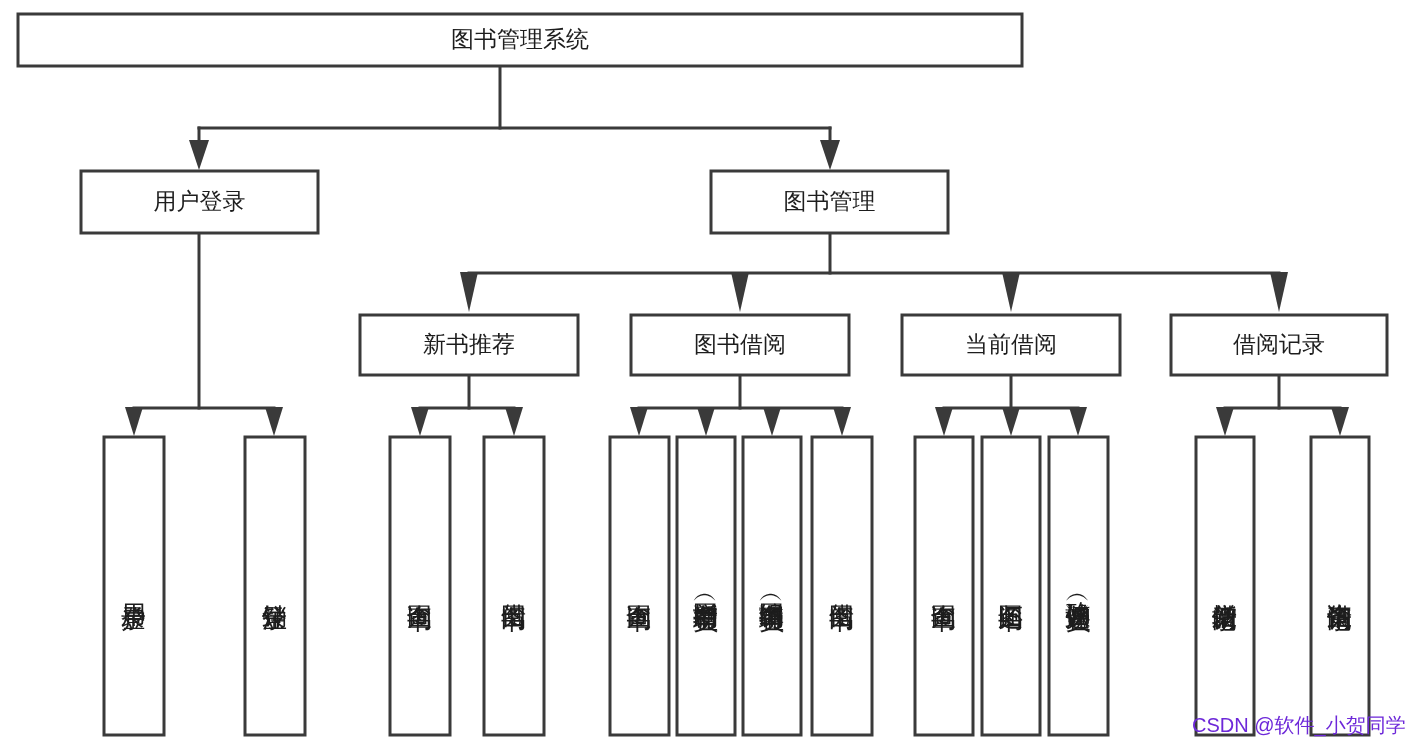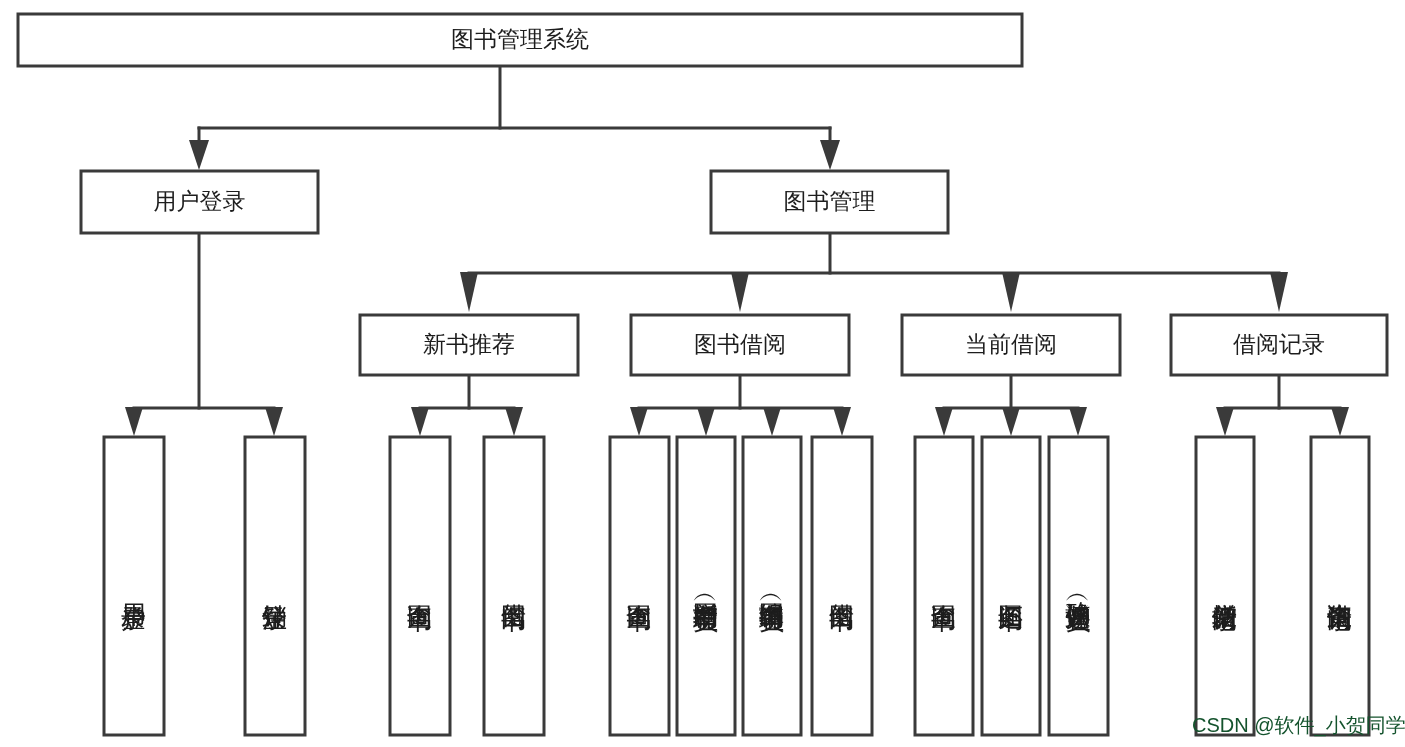--- a/index.html
+++ b/index.html
@@ -56,21 +56,21 @@
     display: flex;
     align-items: center;
     justify-content: center;
     white-space: nowrap;
     pointer-events: none;
   }
   .watermark {
     position: absolute;
     font-family: "Liberation Sans", "DejaVu Sans", sans-serif;
     font-size: 20px;
-    color: #14532d;
+    color: #6d28d9;
     white-space: nowrap;
     left: 1192px;
     top: 712px;
   }
 </style>
 </head>
 <body>
 
 <div id="diagram-root">
 

